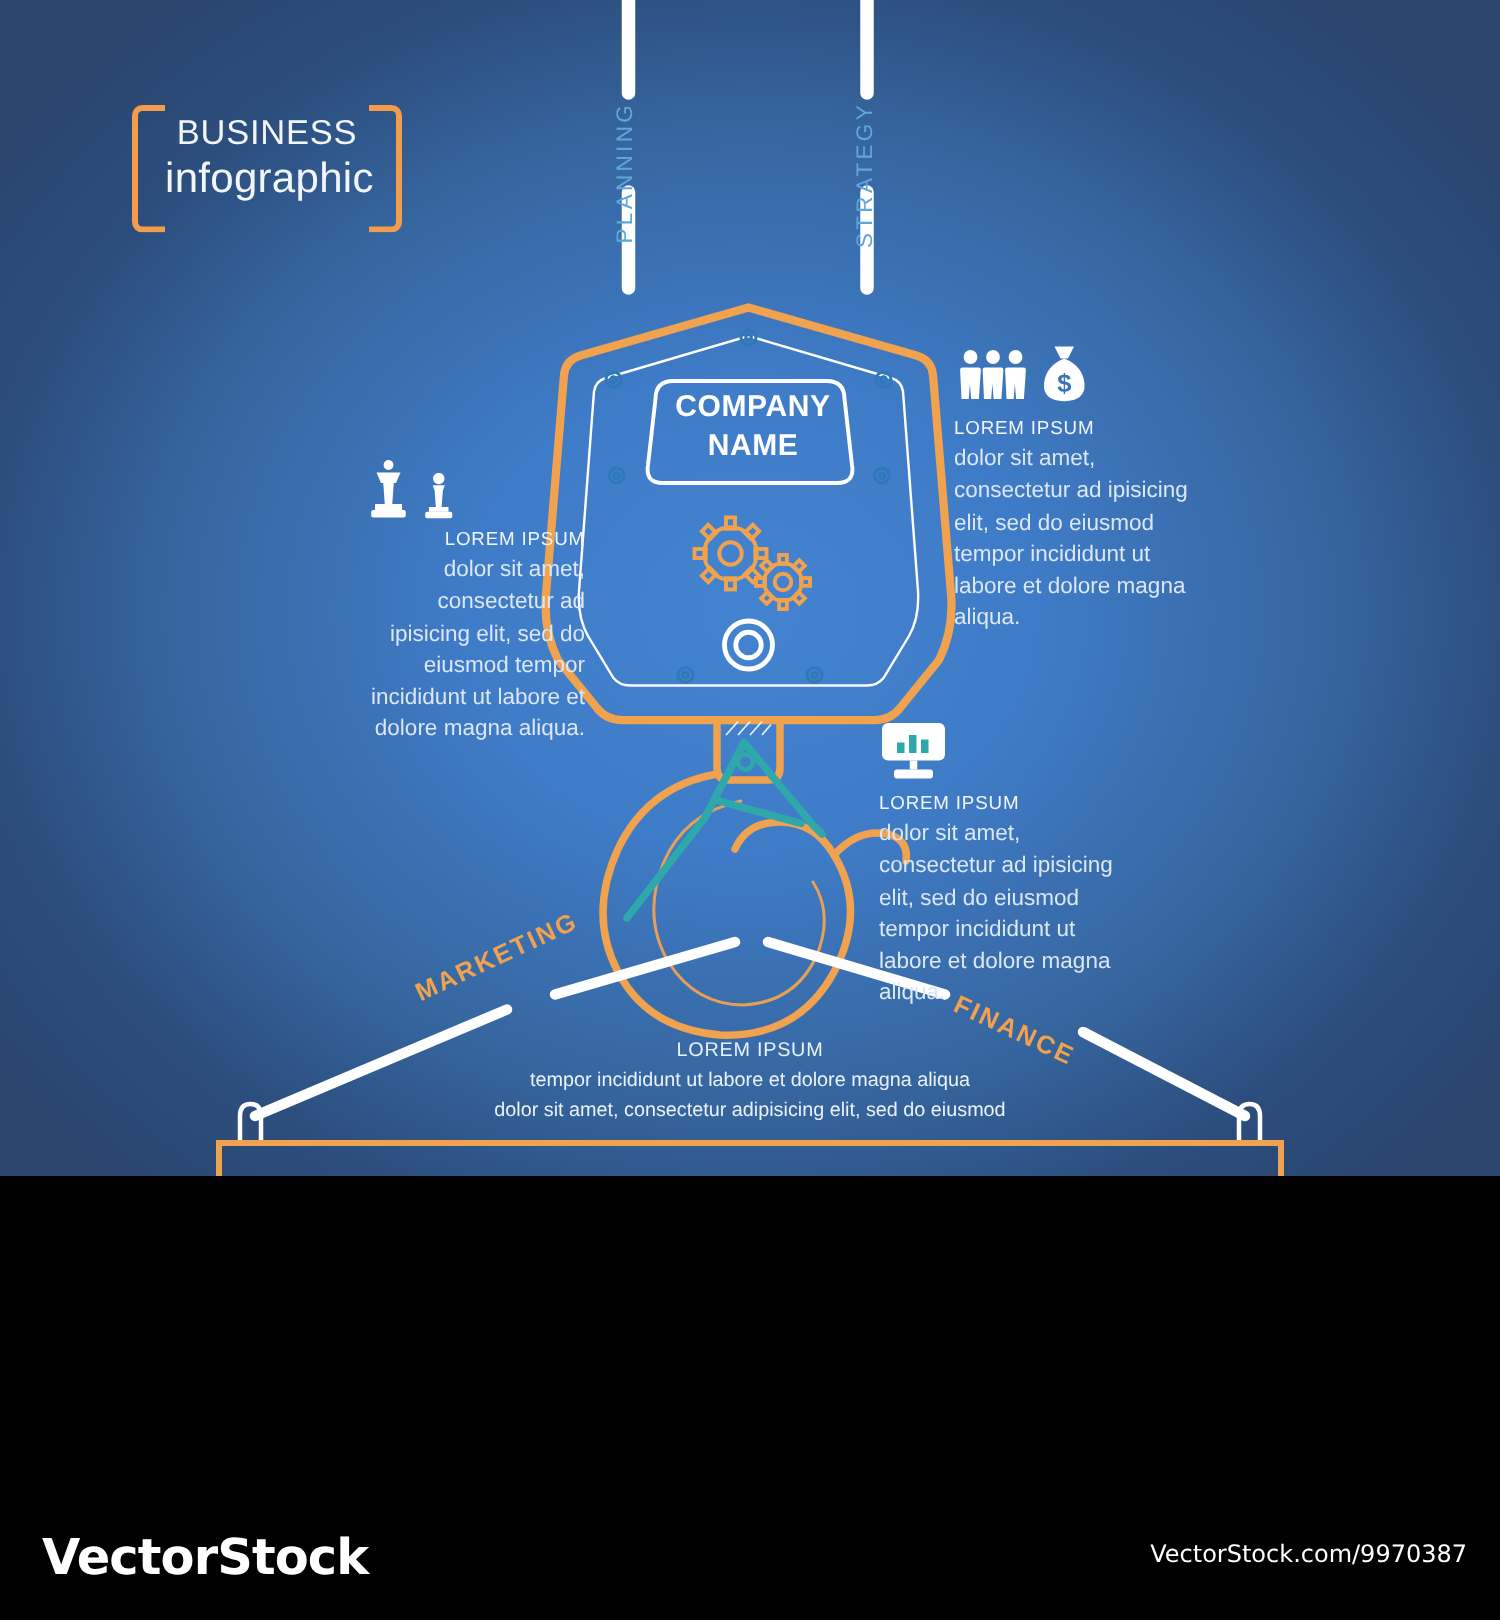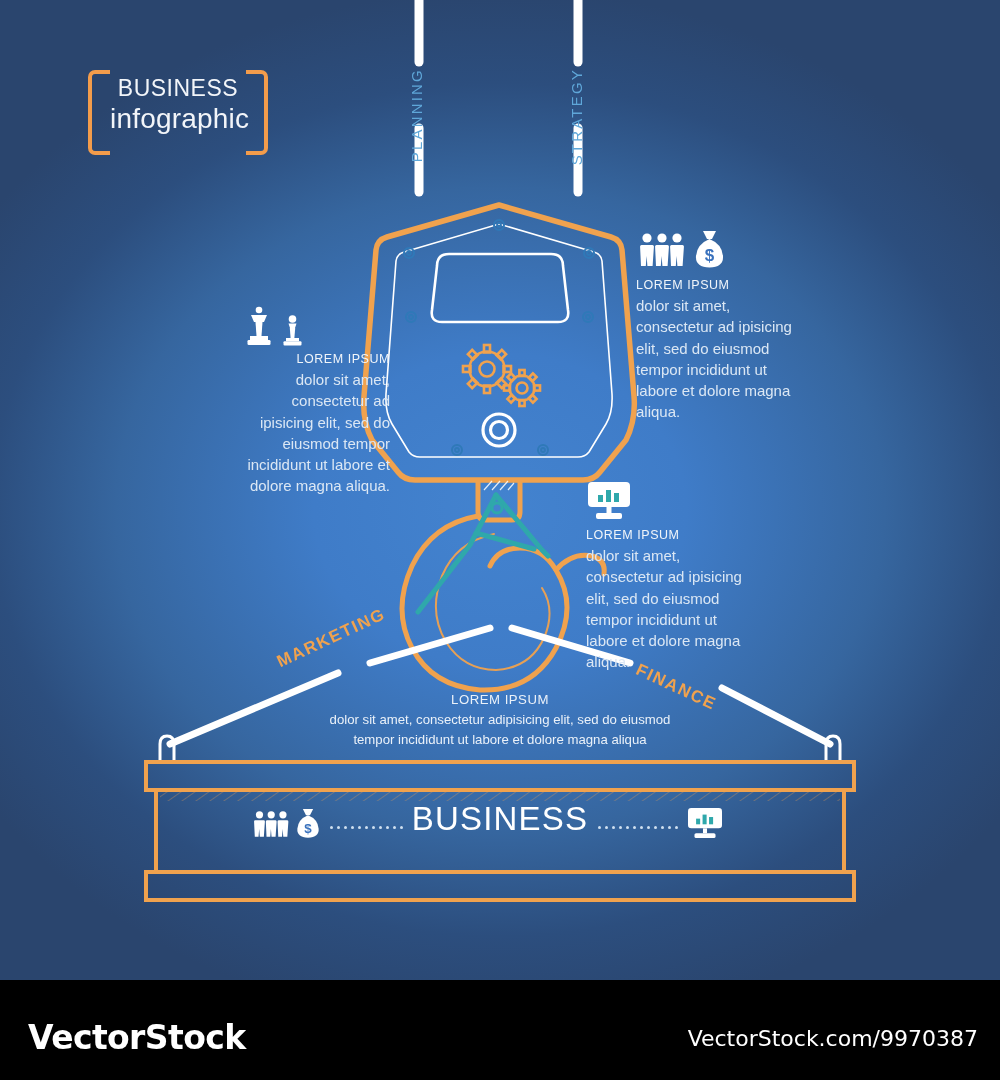--- a/index.html
+++ b/index.html
@@ -3,21 +3,21 @@
 <meta charset="utf-8">
 <style>
   * { margin:0; padding:0; box-sizing:border-box; }
   html,body { width:1000px; height:1080px; background:#000; }
   body { font-family:"Liberation Sans", sans-serif; overflow:hidden; }
 
   #stage { position:relative; width:1000px; height:1080px; }
 
   
   #art {
-    position:absolute; left:0; top:0; width:1000px; height:980px;
+    position:absolute; left:0; top:0; width:1000px; height:784px;
     background:
       radial-gradient(ellipse 620px 520px at 50% 52%, #4383cf 0%, #3f7cc8 30%, #36669f 62%, #2c4e7e 82%, #2a456e 100%);
     overflow:hidden;
   }
 
   svg.layer { position:absolute; left:0; top:0; width:1000px; height:1000px; overflow:visible; }
 
   
   #badge { position:absolute; left:88px; top:70px; width:180px; height:85px; }
   #badge .bracket {
@@ -88,21 +88,21 @@
   #dots-right { left:598px; width:78px; }
   .dots i { position:absolute; top:0; width:3px; height:3px; border-radius:50%; background:#cfe0f0; }
 
   
   #footer { position:absolute; left:0; top:1000px; width:1000px; height:92px; background:#000; }
   #footer .brand {
     position:absolute; left:28px; top:18px; color:#fff; font-size:33px;
     font-weight:bold; letter-spacing:-.6px; font-family:"DejaVu Sans", sans-serif;
   }
   #footer .url {
-    position:absolute; right:22px; top:26px; color:#fff; font-size:22px;
+    position:absolute; right:22px; top:26px; color:#fff; font-size:16px;
     font-family:"DejaVu Sans", sans-serif;
   }
 </style>
 </head>
 <body>
 
 <div id="stage">
 
   <div id="art">
 
@@ -233,20 +233,24 @@
       <div class="bracket r"></div>
       <div class="txt">
         <div class="t1">BUSINESS</div>
         <div class="t2">infographic</div>
       </div>
     </div>
 
     <div class="ropelabel" id="lbl-planning">PLANNING</div>
     <div class="ropelabel" id="lbl-strategy">STRATEGY</div>
 
+    <div id="company">
+      <div>COMPANY</div>
+      <div>NAME</div>
+    </div>
 
     <div class="icons" id="icons-left">
       <svg width="30" height="40" viewBox="0 0 30 40">
         <circle cx="15" cy="4" r="3.3" fill="#fff"></circle>
         <path d="M7 9 L23 9 L20 16 L10 16 Z" fill="#fff"></path>
         <path d="M11.5 16 L18.5 16 L17.5 30 L12.5 30 Z" fill="#fff"></path>
         <rect x="6" y="30" width="18" height="4" fill="#fff"></rect>
         <rect x="3.5" y="34" width="23" height="5" rx="1.3" fill="#fff"></rect>
       </svg>
       <svg width="23" height="31" viewBox="0 0 23 31">
@@ -297,22 +301,22 @@
     <div class="infoblock" id="info-mid">
       <div class="head">LOREM IPSUM</div>
       <div class="body">dolor sit amet, consectetur ad ipisicing elit, sed do eiusmod tempor incididunt ut labore et dolore magna aliqua.</div>
     </div>
 
     <div class="diaglabel" id="lbl-marketing">MARKETING</div>
     <div class="diaglabel" id="lbl-finance">FINANCE</div>
 
     <div id="caption">
       <div class="head">LOREM IPSUM</div>
+      <div>tempor incididunt ut labore et dolore magna aliqua</div>
       <div>dolor sit amet, consectetur adipisicing elit, sed do eiusmod</div>
-      <div>tempor incididunt ut labore et dolore magna aliqua</div>
     </div>
 
     <div class="beamicon" id="beamicon-left">
       <svg width="36" height="30" viewBox="0 0 46 38">
         <g fill="#fff">
           <circle cx="7" cy="6" r="4.6"></circle>
             <path d="M1.5 13 h11 q1.6 0 1.4 2 L12.6 34 H7.4 L6.6 24 L5.8 34 H1 L0.1 15 q-.2 -2 1.4 -2 Z"></path>
           <circle cx="22" cy="6" r="4.6"></circle>
             <path d="M16.5 13 h11 q1.6 0 1.4 2 L27.6 34 H22.4 L21.6 24 L20.8 34 H16 L15.1 15 q-.2 -2 1.4 -2 Z"></path>
           <circle cx="37" cy="6" r="4.6"></circle>

